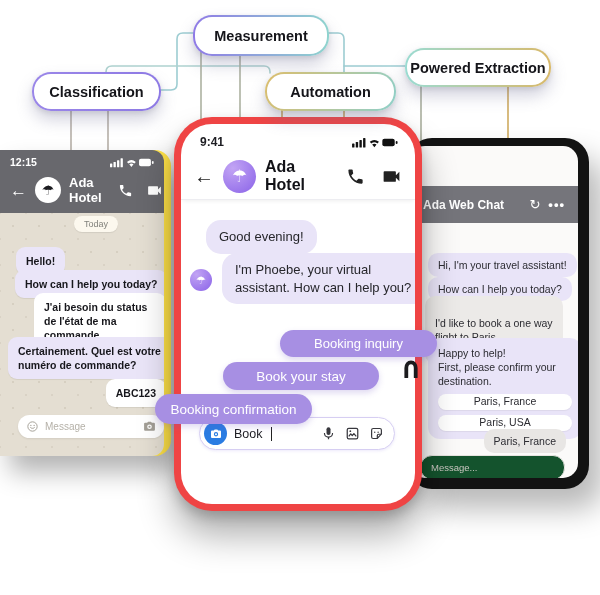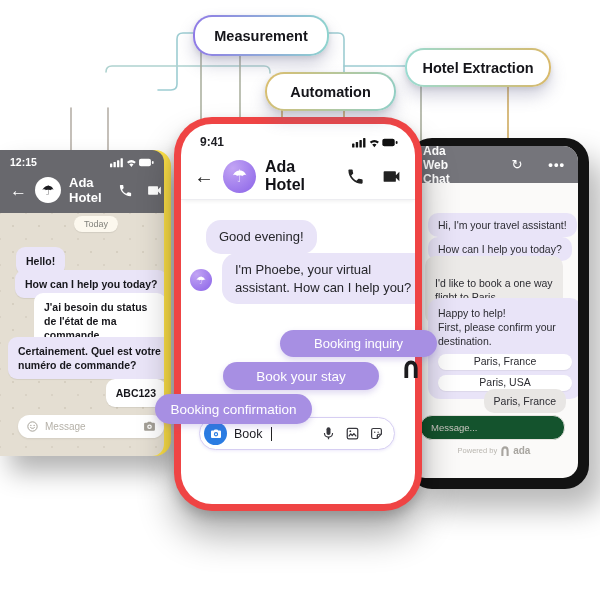--- a/index.html
+++ b/index.html
@@ -92,22 +92,22 @@
   .chip1{left:280px;top:330px;width:157px;height:27px;font-size:13px;}
   .chip2{left:223px;top:362px;width:156px;height:28px;font-size:13.5px;}
   .chip3{left:155px;top:394px;width:157px;height:30px;font-size:13.5px;}
   .big-a{position:absolute;left:404px;top:360px;z-index:6;color:#1b1b1e;}
 
   
   .phone-right{left:408px;top:138px;width:181px;height:351px;z-index:2;background:#131313;border-radius:24px;
                box-shadow:14px 20px 30px rgba(0,0,0,.28);}
   .rt-screen{position:absolute;left:2px;top:8px;right:11px;bottom:11px;background:#fbfaf9;border-radius:15px;
              overflow:hidden;display:flex;flex-direction:column;}
-  .rt-header{height:37px;background:#75757b;color:#fff;display:flex;align-items:center;gap:26px;
-             padding:0 13px;flex:none;}
+  .rt-header{height:37px;background:#75757b;color:#fff;display:flex;align-items:center;gap:8px;
+             padding:0 13px;flex:none;margin-top:40px;}
   .rt-title{font-size:12px;font-weight:700;}
   .rt-refresh{font-size:13px;}
   .rt-dots{font-size:13px;font-weight:700;letter-spacing:1px;}
   .rt-body{position:relative;flex:1;font-size:10.5px;color:#2c2c32;}
   .rt-bub{border-radius:10px;padding:5px 10px;font-weight:500;}
   .rt-lav{background:#e9e4f8;}
   .rt-gray{background:#eceae8;}
   .rt-m1{left:18px;top:30px;}
   .rt-m2{left:18px;top:54px;}
   .rt-m3{right:15px;top:73px;width:118px;padding:20px 10px;}
@@ -189,25 +189,28 @@
     <path stroke="#cfab60" d="M344,108 V130"></path>
     <path stroke="#a9ae9d" d="M421,84 V150"></path>
     <path stroke="#cfab60" d="M508,84 V150"></path>
     <path stroke="#b6b0a8" d="M71,108 V152"></path>
     <path stroke="#b6b0a8" d="M108,108 V152"></path>
   </svg>
 
   <div class="pill pill-measurement">
       <span>Measurement</span>
     </div>
+  <div class="pill pill-classification">
+      <span>Classification</span>
+    </div>
   <div class="pill pill-automation">
       <span>Automation</span>
     </div>
   <div class="pill pill-entity">
-      <span>Hotel Extraction</span>
+      <span>Powered Extraction</span>
     </div>
 
   <div class="phone phone-left">
     <div class="wa-screen">
       <div class="wa-top">
         <div class="wa-status">
           <span>12:15</span>
           <span class="spacer"></span>
           <svg class="ic" width="44" height="11" fill="#fff">
               <use href="#i-status"></use>

